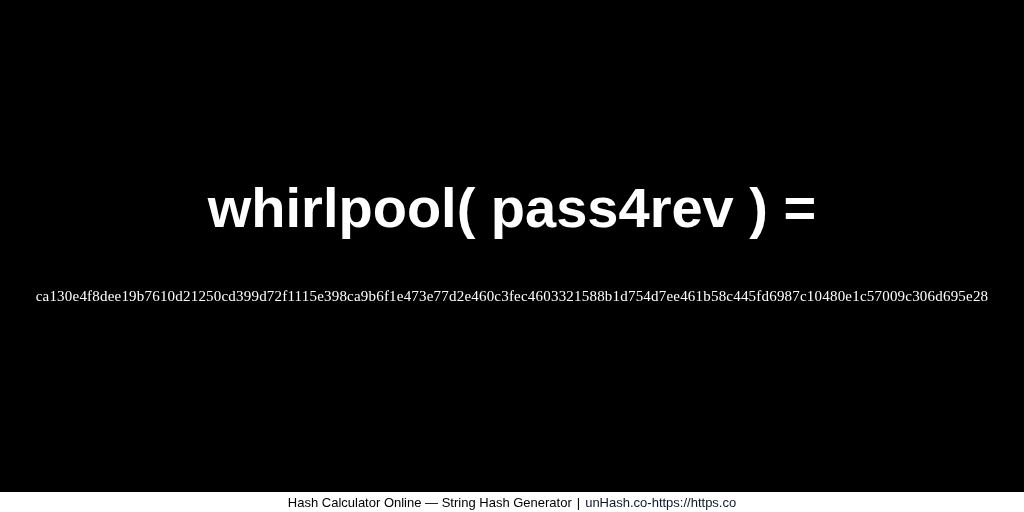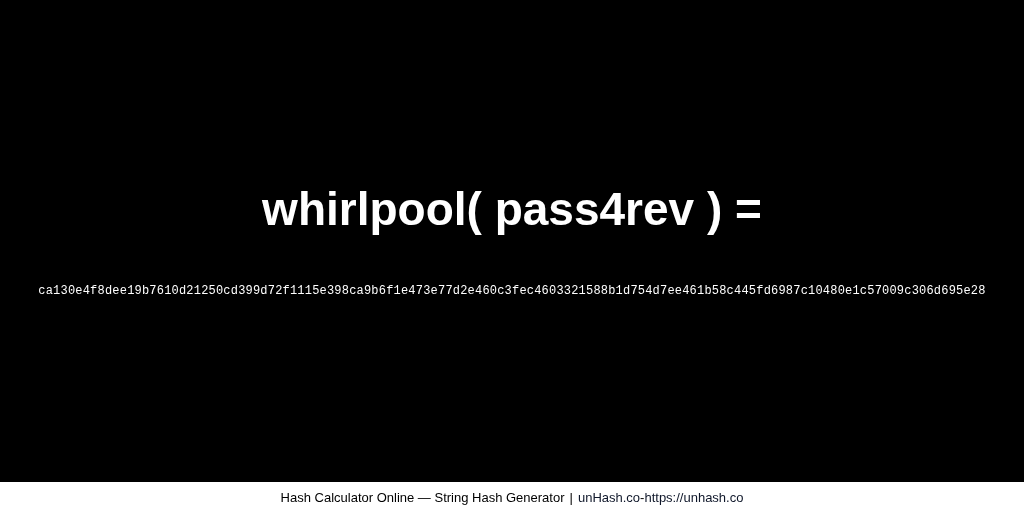--- a/index.html
+++ b/index.html
@@ -21,39 +21,39 @@
       top: 0;
       left: 0;
       width: 100%;
       height: calc(100% - 32px);
       display: flex;
       flex-direction: column;
       justify-content: center;
       align-items: center;
     }
     .heading {
-      font-size: 46px;
+      font-size: 56px;
       font-weight: bold;
       color: #ffffff;
       text-align: center;
       margin-bottom: 48px;
     }
     .hash-output {
-      font-size: 12px;
+      font-size: 15px;
       color: #ffffff;
       text-align: center;
       letter-spacing: 0.2px;
-      font-family: Liberation Mono, monospace;
+      font-family: Liberation Serif, serif;
     }
     .footer {
       position: absolute;
       bottom: 0;
       left: 0;
       width: 100%;
-      height: 30px;
+      height: 20px;
       background: #ffffff;
       color: #000000;
       display: flex;
       justify-content: center;
       align-items: center;
       font-size: 13px;
     }
     .footer-text {
       color: #000000;
     }
@@ -71,14 +71,14 @@
 <div class="main-content">
   <h1 class="heading">whirlpool( pass4rev ) =</h1>
   <div class="hash-output">ca130e4f8dee19b7610d21250cd399d72f1115e398ca9b6f1e473e77d2e460c3fec4603321588b1d754d7ee461b58c445fd6987c10480e1c57009c306d695e28</div>
 </div>
 
 <div class="footer">
   <span class="footer-text">Hash Calculator Online — String Hash Generator</span>
   <span class="footer-sep"> | </span>
   <a class="footer-link">unHash.co</a>
   <span class="footer-text"> - </span>
-  <a class="footer-link">https://unhash.co</a>
+  <a class="footer-link">https://https.co</a>
 </div>
 
 </body></html>

